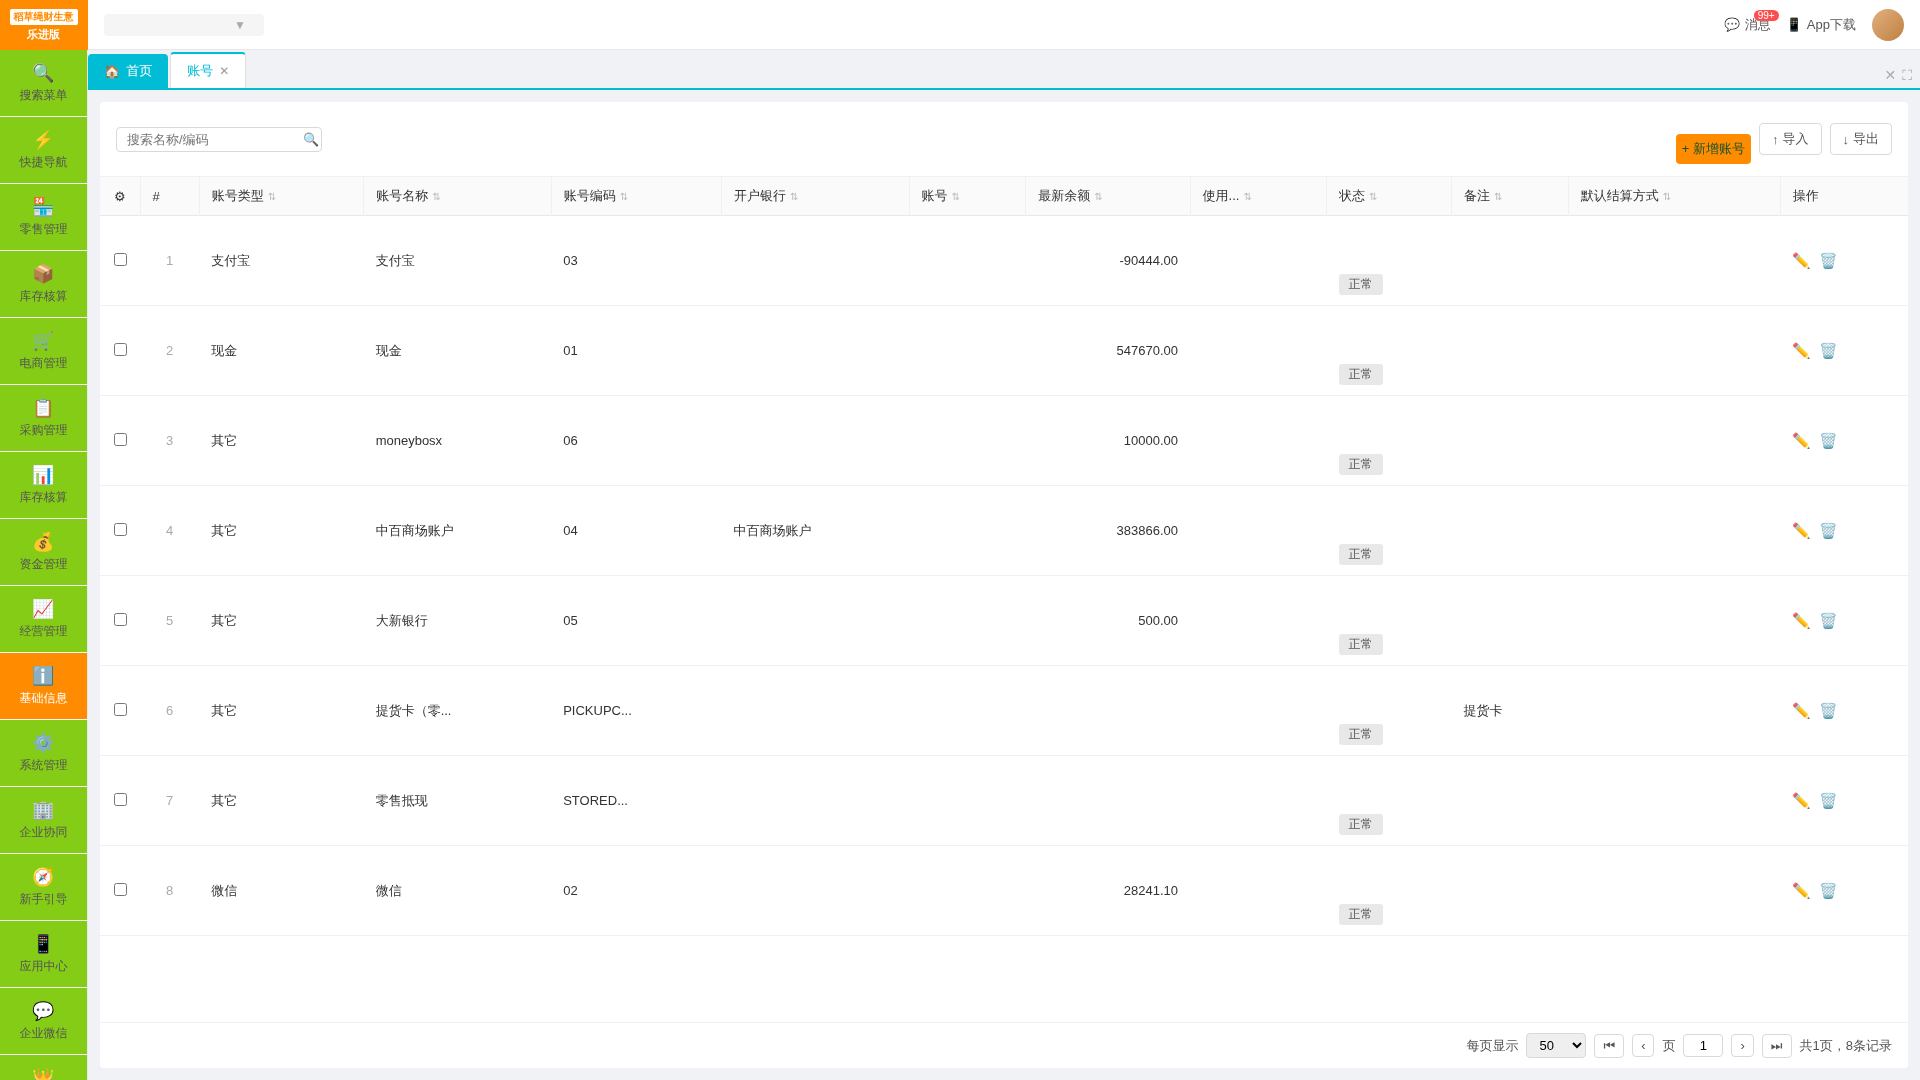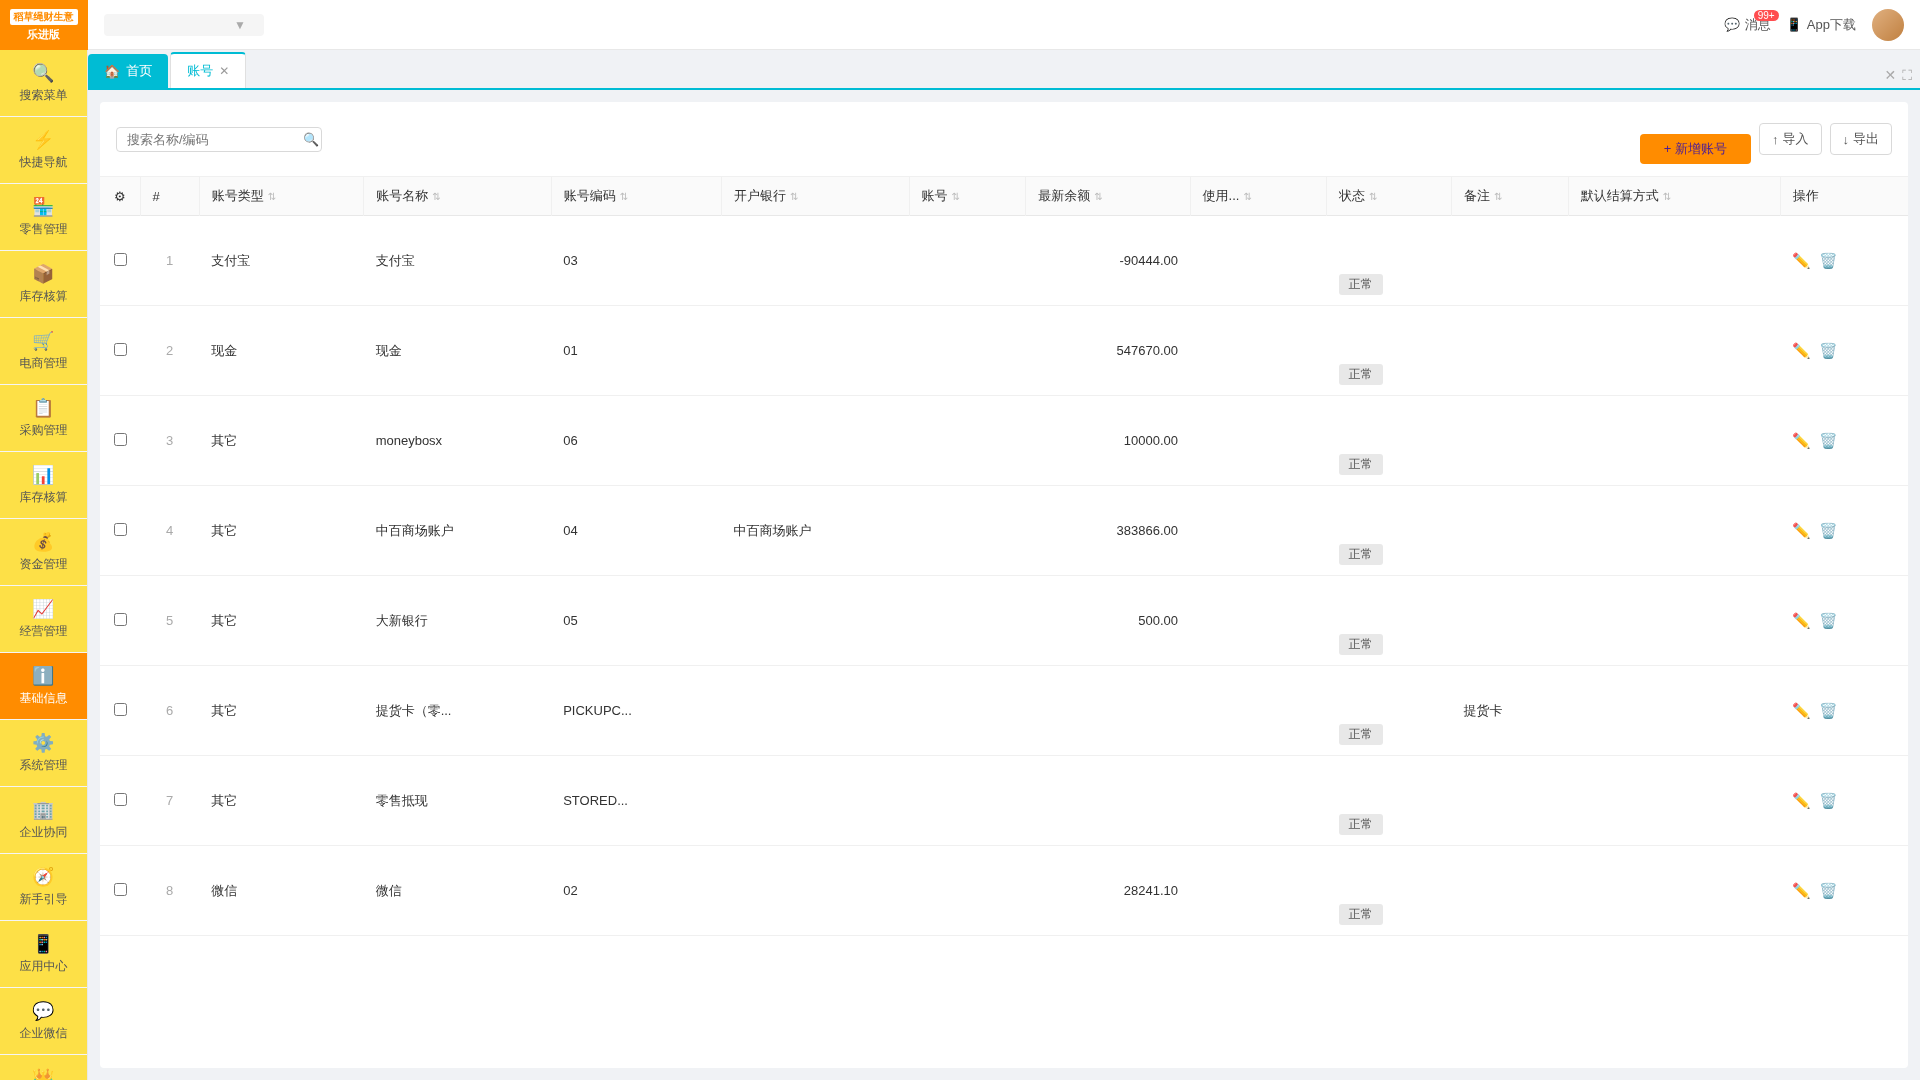--- a/index.html
+++ b/index.html
@@ -1,21 +1,21 @@
 <!DOCTYPE html>
 <html><head>
   <meta charset="utf-8">
   <style>
     * { box-sizing: border-box; margin: 0; padding: 0; }
     body { font-family: 'Microsoft YaHei', Arial, sans-serif; font-size: 13px; background: #f0f2f5; display: flex; height: 1080px; width: 1920px; overflow: hidden; }
 
     
     .sidebar {
       width: 88px;
-      background: #fde047;
+      background: #84cc16;
       display: flex;
       flex-direction: column;
       align-items: center;
       border-right: 1px solid #e8e8e8;
       height: 100%;
     }
     .sidebar-logo {
       width: 88px;
       height: 50px;
       background: #ff8c00;
@@ -126,24 +126,24 @@
       display: flex;
       align-items: center;
       border: 1px solid #d9d9d9;
       border-radius: 4px;
       padding: 4px 10px;
       width: 206px;
     }
     .search-input-wrap input { border: none; outline: none; font-size: 13px; flex: 1; }
     .btn-primary {
       background: #ff8c00;
-      color: #4c1d95;
+      color: #14532d;
       border: none;
       border-radius: 4px;
-      padding: 6px 24px;
+      padding: 6px 6px;
       cursor: pointer;
       font-size: 13px;
       display: flex;
       align-items: center;
       gap: 4px;
       margin-top: 20px;
     }
     .btn-secondary {
       background: #fff;
       color: #555;
@@ -548,14 +548,29 @@
         <div class="action-btns">
           <span class="action-btn" title="编辑">✏️</span>
           <span class="action-btn action-btn-del" title="删除">🗑️</span>
         </div>
       </td>
     </tr>
           </tbody>
       </table>
     </div>
 
+    <div class="page-footer">
+      <span>每页显示</span>
+      <select class="page-size-select">
+        <option>50</option>
+        <option>20</option>
+        <option>100</option>
+      </select>
+      <button class="pagination-btn">⏮</button>
+      <button class="pagination-btn">‹</button>
+      <span>页</span>
+      <input type="text" class="page-input" value="1" style="">
+      <button class="pagination-btn">›</button>
+      <button class="pagination-btn">⏭</button>
+      <span class="page-total">共1页，8条记录</span>
+    </div>
   </div>
 </div>
 
 </body></html>

